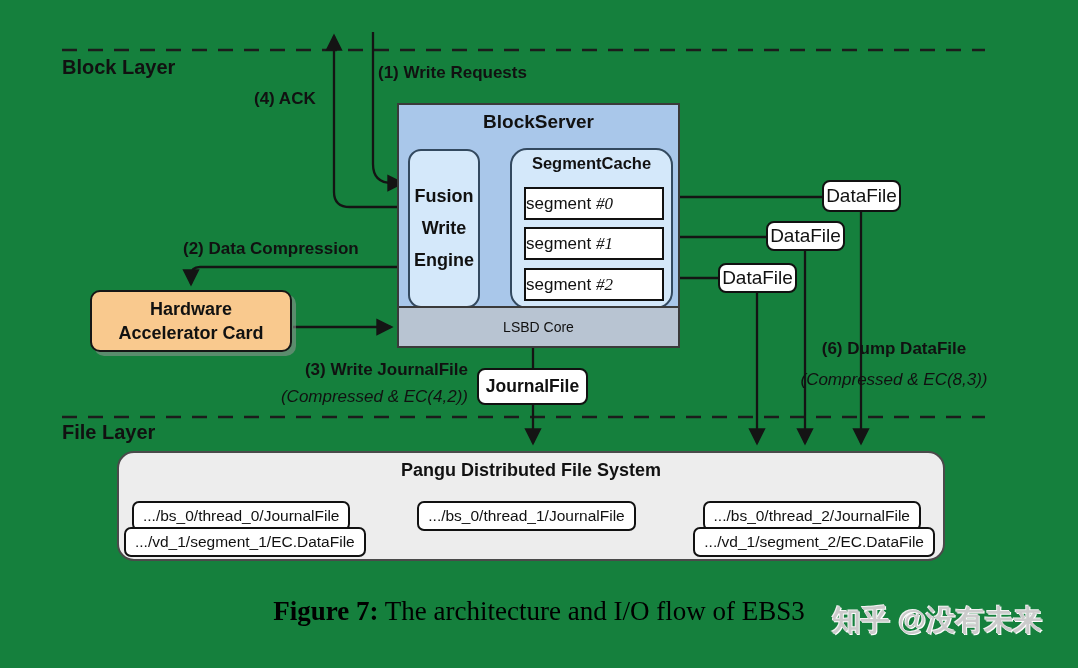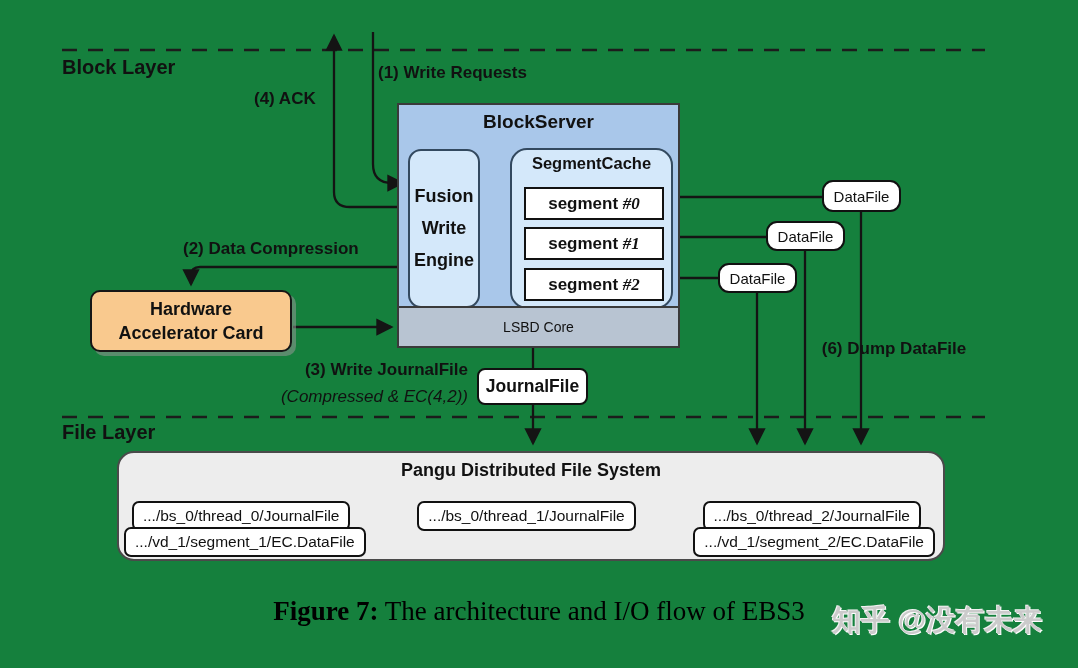--- a/index.html
+++ b/index.html
@@ -32,41 +32,41 @@
     font-size:18px;font-weight:bold;
   }
   .seg-cache{
     position:absolute;left:111px;top:43px;width:159px;height:157px;
     background:var(--inner-fill,#d4e8fa);border:2px solid #33495f;border-radius:17px;
   }
   .sc-title{position:absolute;left:0;right:0;top:4px;text-align:center;
     font-size:16.5px;font-weight:bold;}
   .seg-box{
     position:absolute;left:12px;width:136px;height:29px;background:#fff;
-    border:2px solid #111;display:flex;align-items:center;justify-content:center;
-    font-size:17px;font-weight:bold;white-space:pre;
+    border:2px solid #111;display:flex;align-items:center;justify-content:flex-start;
+    font-size:17px;font-weight:normal;white-space:pre;
   }
   .seg-num{font-style:italic;font-family:"Liberation Serif","DejaVu Serif",serif;}
 
   
   .hw-card{
     left:90px;top:290px;width:202px;height:62px;
     background:var(--card-fill,#f9c98e);border:2.5px solid #161616;border-radius:10px;
     box-shadow:4px 4px 0 rgba(150,150,150,.55);
     display:flex;flex-direction:column;align-items:center;justify-content:center;
     font-size:18px;font-weight:bold;line-height:1.35;
   }
 
   
   .chip{
     background:#fff;border:2px solid #111;border-radius:8px;
     display:flex;align-items:center;justify-content:center;white-space:nowrap;
   }
   .journal-chip{left:477px;top:368px;width:111px;height:37px;font-size:17.5px;font-weight:bold;}
-  .datafile-chip{font-size:15px;border-radius:11px;}
+  .datafile-chip{font-size:19px;}
 
   
   .pangu{
     left:117px;top:451px;width:828px;height:110px;
     background:var(--pangu-fill,#ededed);border:2px solid #4a4a4a;border-radius:17px;
   }
   .pangu-title{position:absolute;left:0;right:0;top:7px;text-align:center;
     font-size:18px;font-weight:bold;}
   .pangu-row{position:absolute;left:0;right:0;display:flex;justify-content:space-between;}
   .pangu-row1{top:48px;padding:0 22px 0 13px;}
@@ -125,20 +125,21 @@
 
   <div class="abs layer-label z2" style="left:62px;top:56px;">Block Layer</div>
   <div class="abs layer-label z2" style="left:62px;top:421px;">File Layer</div>
 
   <div class="abs step z2" style="left:378px;top:63px;">(1) Write Requests</div>
   <div class="abs step z2" style="left:254px;top:89px;">(4) ACK</div>
   <div class="abs step z2" style="left:183px;top:239px;">(2) Data Compression</div>
   <div class="abs step z2" style="left:240px;top:360px;width:228px;text-align:right;">(3) Write JournalFile</div>
   <div class="abs note z2" style="left:238px;top:387px;width:230px;text-align:right;">(Compressed &amp; EC(4,2))</div>
   <div class="abs step z2" style="left:778px;top:339px;width:232px;text-align:center;">(6) Dump DataFile</div>
+  <div class="abs note z2" style="left:773px;top:370px;width:242px;text-align:center;">(Compressed &amp; EC(8,3))</div>
   <div class="abs step z2" style="left:481px;top:213px;">(5)</div>
 
   <div class="abs block-server z2">
     <div class="bs-title">BlockServer</div>
 
     <div class="engine">
       <span>Fusion</span>
       <span>Write</span>
       <span>Engine</span>
     </div>

